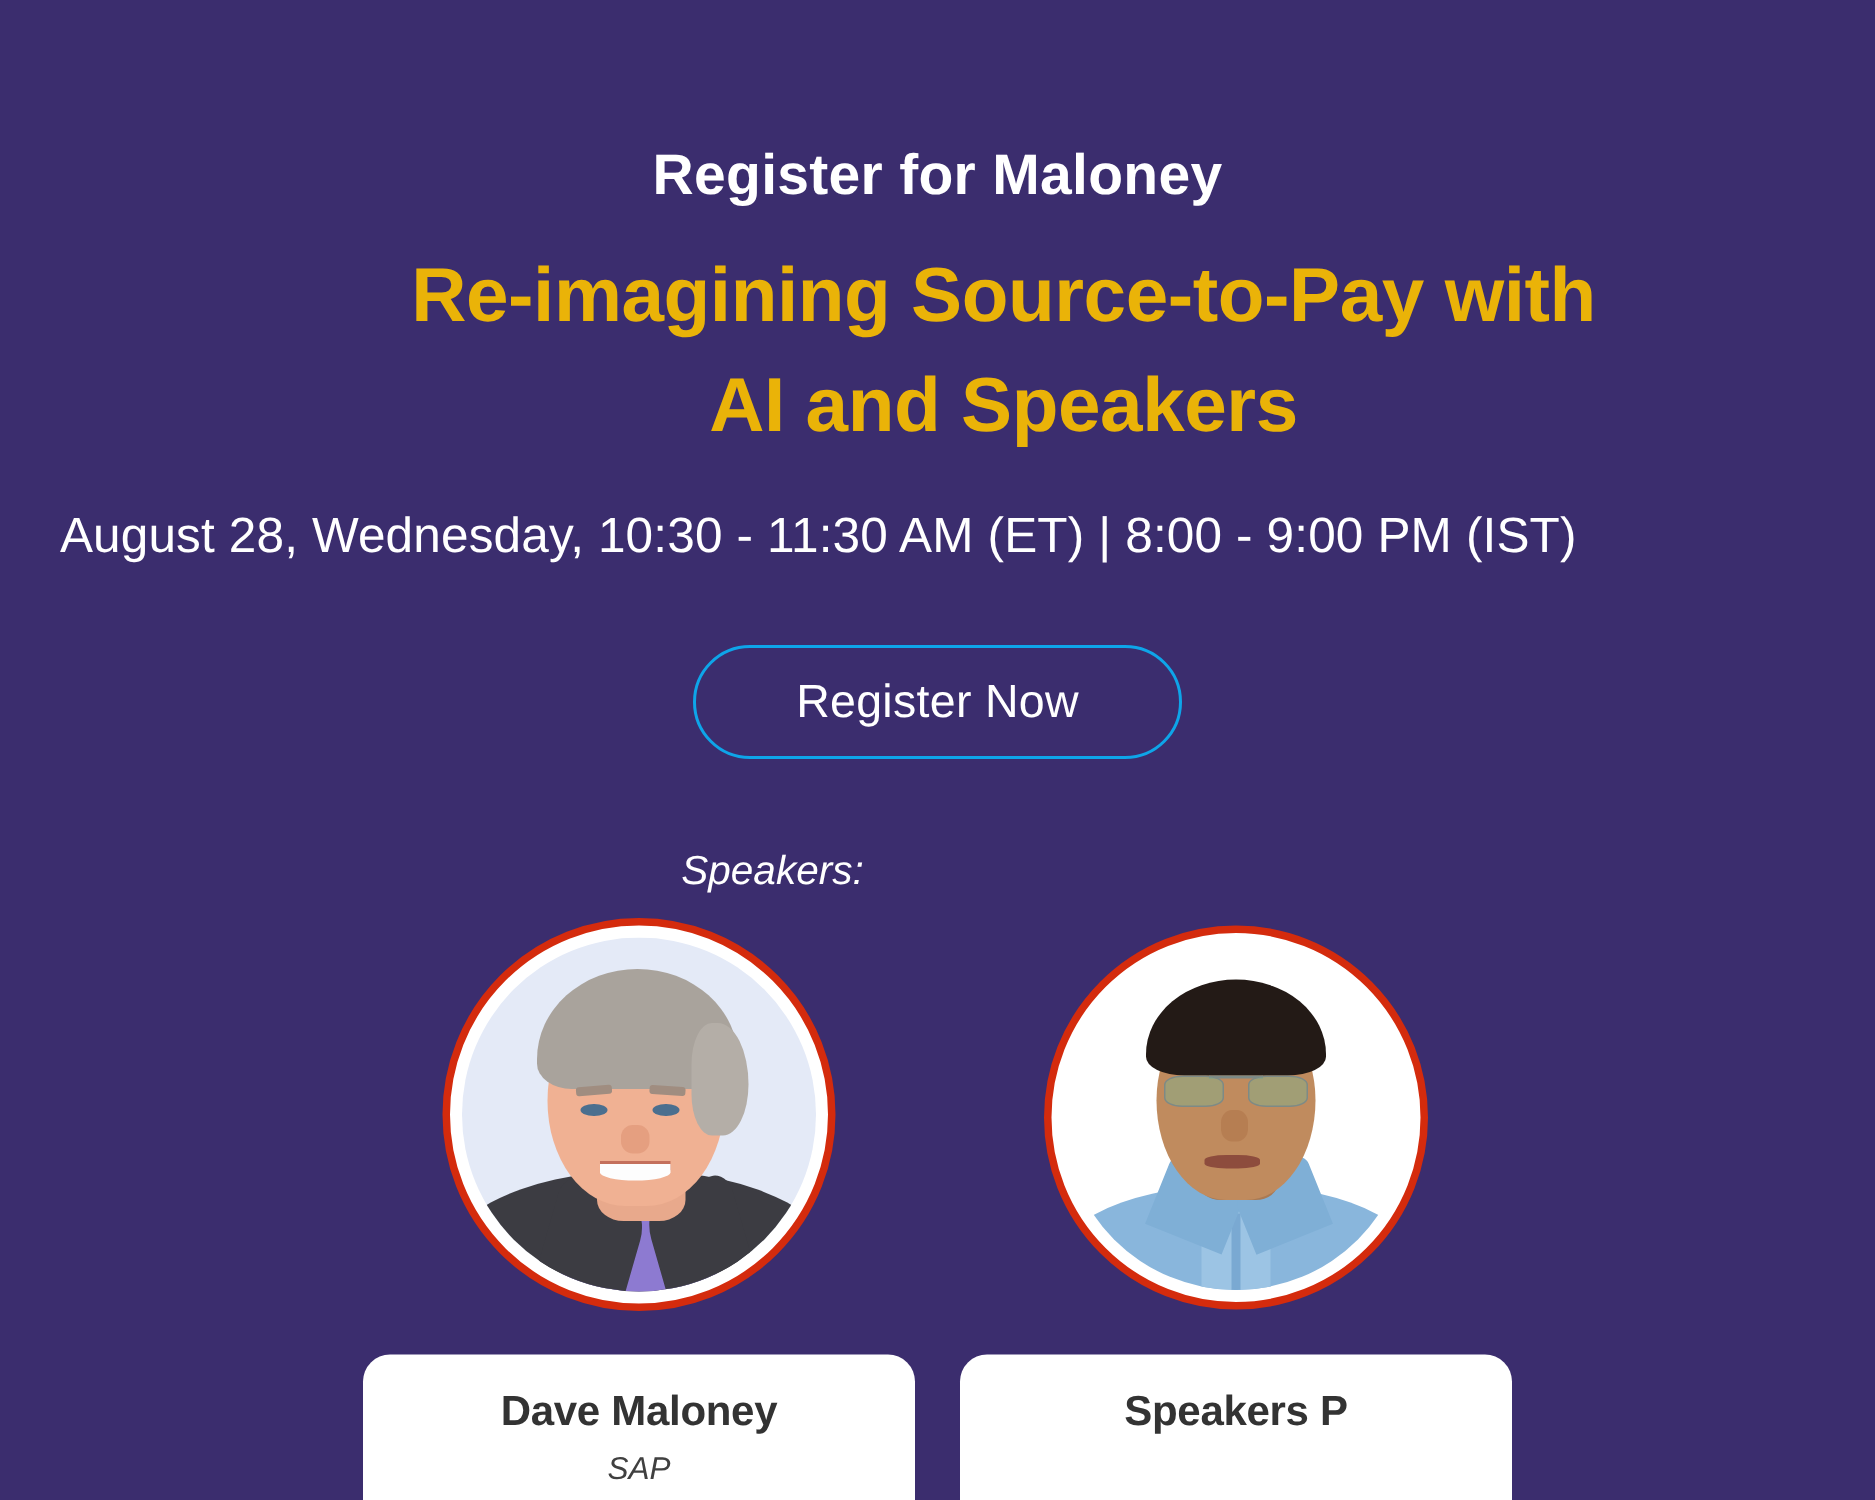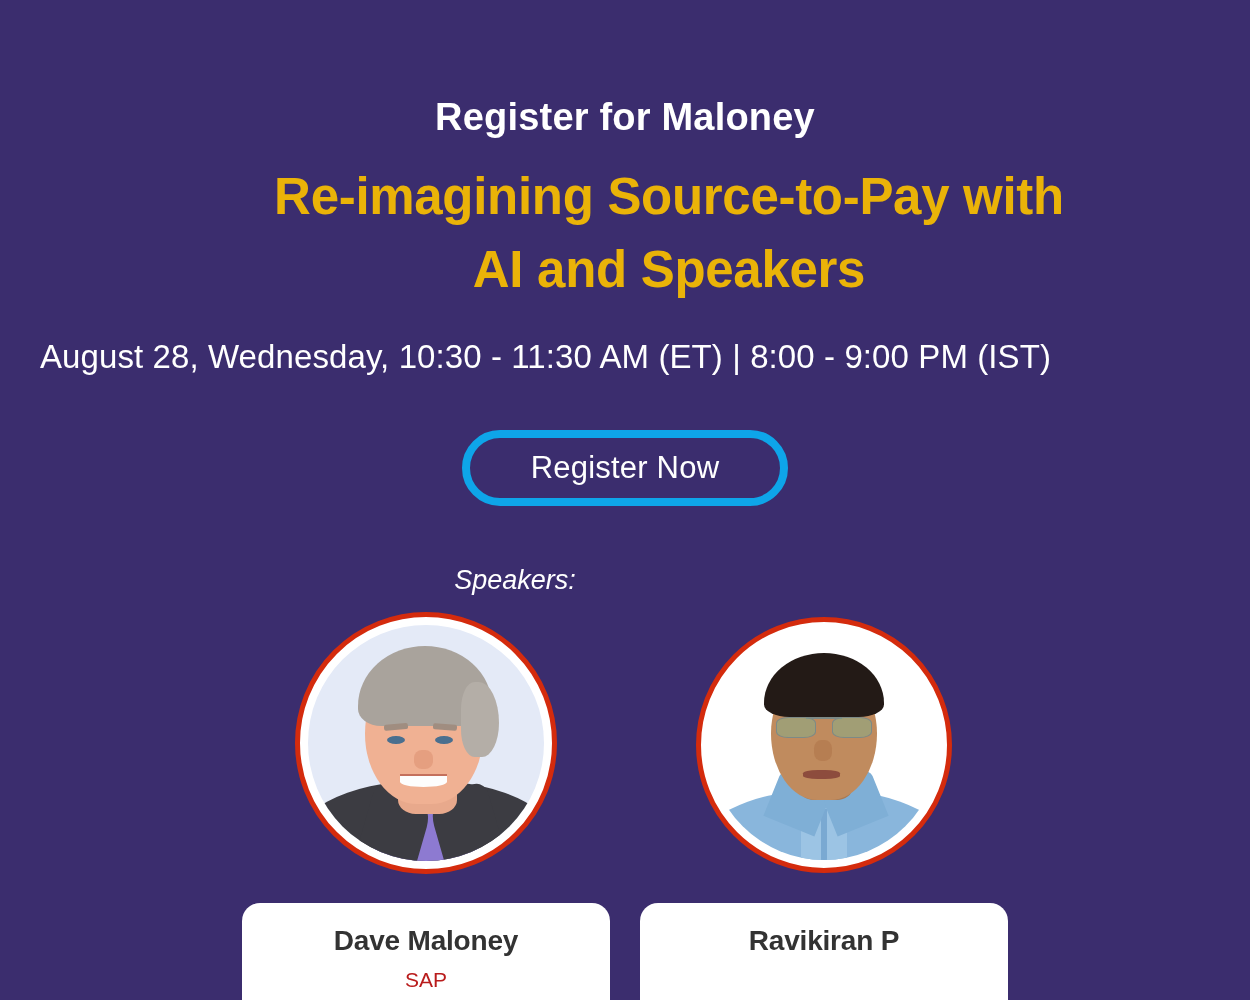--- a/index.html
+++ b/index.html
@@ -78,21 +78,21 @@
     display: flex;
     justify-content: center;
   }
   .cta-button {
     display: inline-flex;
     align-items: center;
     justify-content: center;
     width: 326px;
     height: 76px;
     box-sizing: border-box;
-    border: 8px solid #0ea5e9;
+    border: 2px solid #0ea5e9;
     border-radius: 40px;
     background: transparent;
     color: #ffffff;
     font-family: "Liberation Sans", sans-serif;
     font-size: 31px;
     font-weight: normal;
     letter-spacing: 0.2px;
     cursor: pointer;
     padding: 0;
   }
@@ -413,25 +413,26 @@
     margin-top: 12px;
   }
   .speaker-name {
     color: #333333;
     font-size: 28px;
     font-weight: bold;
     line-height: 34px;
     letter-spacing: -0.2px;
   }
   .speaker-org {
-    color: #b91c1c;
+    color: #404040;
     font-size: 21px;
     font-weight: normal;
     line-height: 28px;
     margin-top: 8px;
+    font-style: italic;
   }
 </style>
 </head>
 <body>
 
 <div class="banner">
 
   <div class="eyebrow">Register for Maloney</div>
 
   <div class="headline">
@@ -496,18 +497,18 @@
                 <div class="p2-lens-l"></div>
                 <div class="p2-lens-r"></div>
               </div>
               <div class="p2-nose"></div>
               <div class="p2-mouth"></div>
             </div>
           </div>
         </div>
       </div>
       <div class="name-card">
-        <div class="speaker-name">Ravikiran P</div>
+        <div class="speaker-name">Speakers P</div>
       </div>
     </div>
 
   </div>
 </div>
 
 </body></html>

